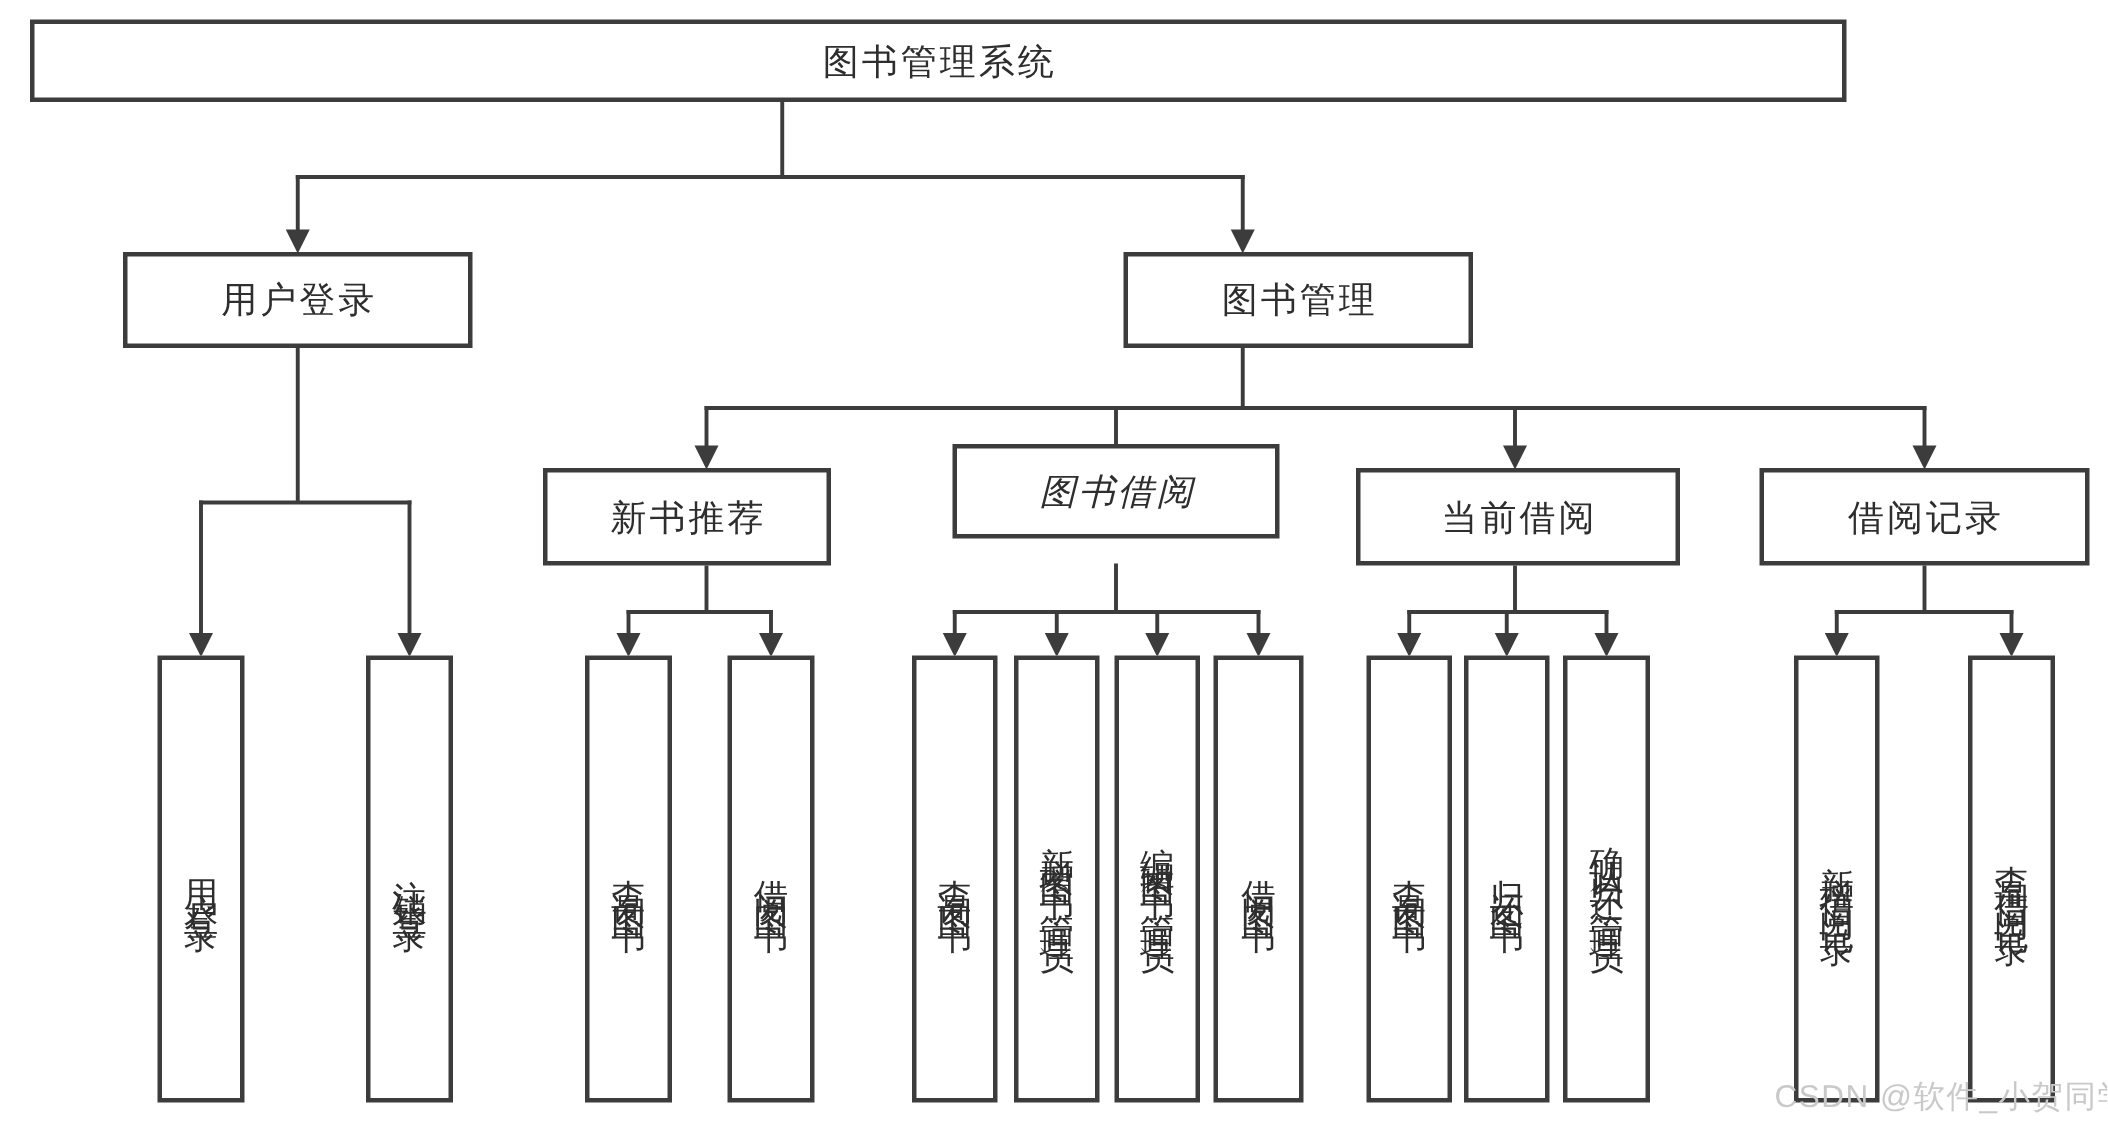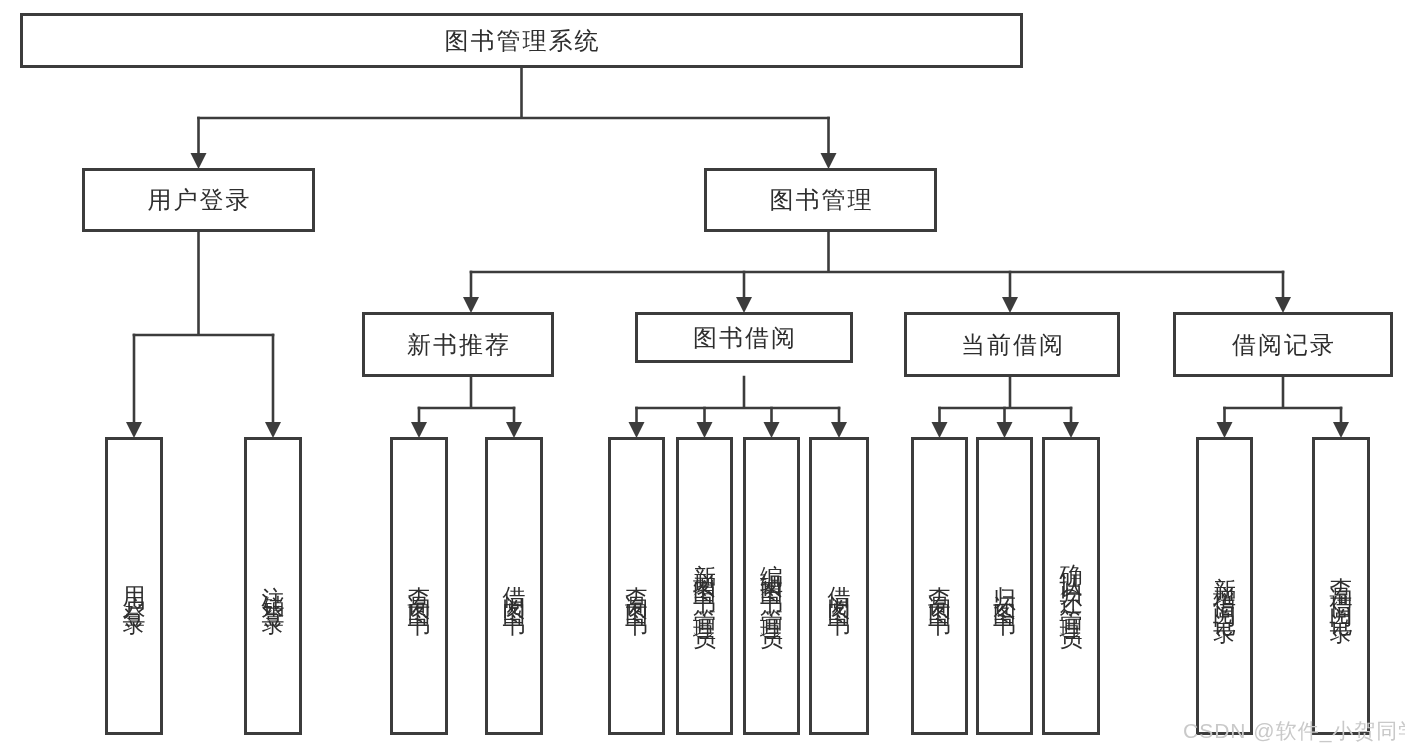--- a/index.html
+++ b/index.html
@@ -101,33 +101,33 @@
       <path d="M 996.5 422 L 1012.5 422 L 1004.5 438 Z" fill="#3c3c3c" stroke="none"></path>
       <path d="M 1071 408 V 424" fill="none" stroke="#3c3c3c" stroke-width="2.6" stroke-linecap="square"></path>
       <path d="M 1063 422 L 1079 422 L 1071 438 Z" fill="#3c3c3c" stroke="none"></path>
       <path d="M 1283 377 V 408 M 1224.5 408 H 1341" fill="none" stroke="#3c3c3c" stroke-width="2.6" stroke-linecap="square"></path>
       <path d="M 1224.5 408 V 424" fill="none" stroke="#3c3c3c" stroke-width="2.6" stroke-linecap="square"></path>
       <path d="M 1216.5 422 L 1232.5 422 L 1224.5 438 Z" fill="#3c3c3c" stroke="none"></path>
       <path d="M 1341 408 V 424" fill="none" stroke="#3c3c3c" stroke-width="2.6" stroke-linecap="square"></path>
       <path d="M 1333 422 L 1349 422 L 1341 438 Z" fill="#3c3c3c" stroke="none"></path>
     </svg>
   <div>
-      <div class="node h" style="left: 20px; top: 13px; width: 1003px; height: 55px;">
+      <div class="node h" style="left: 20px; top: 13px; width: 1211px; height: 55px;">
         <span class="node-label">图书管理系统</span>
       </div>
       <div class="node h" style="left: 82px; top: 168px; width: 233px; height: 64px;">
         <span class="node-label">用户登录</span>
       </div>
-      <div class="node h" style="left: 704px; top: 168px; width: 233px; height: 64px;">
+      <div class="node h" style="left: 749px; top: 168px; width: 233px; height: 64px;">
         <span class="node-label">图书管理</span>
       </div>
       <div class="node h" style="left: 362px; top: 312px; width: 192px; height: 65px;">
         <span class="node-label">新书推荐</span>
       </div>
-      <div class="node h" style="left: 635px; top: 312px; width: 218px; height: 51px;">
+      <div class="node h" style="left: 635px; top: 296px; width: 218px; height: 63px; font-style: italic;">
         <span class="node-label">图书借阅</span>
       </div>
       <div class="node h" style="left: 904px; top: 312px; width: 216px; height: 65px;">
         <span class="node-label">当前借阅</span>
       </div>
       <div class="node h" style="left: 1173px; top: 312px; width: 220px; height: 65px;">
         <span class="node-label">借阅记录</span>
       </div>
       <div class="node v" style="left: 105px; top: 437px; width: 58px; height: 298px;">
         <span class="node-label">用户登录</span>

